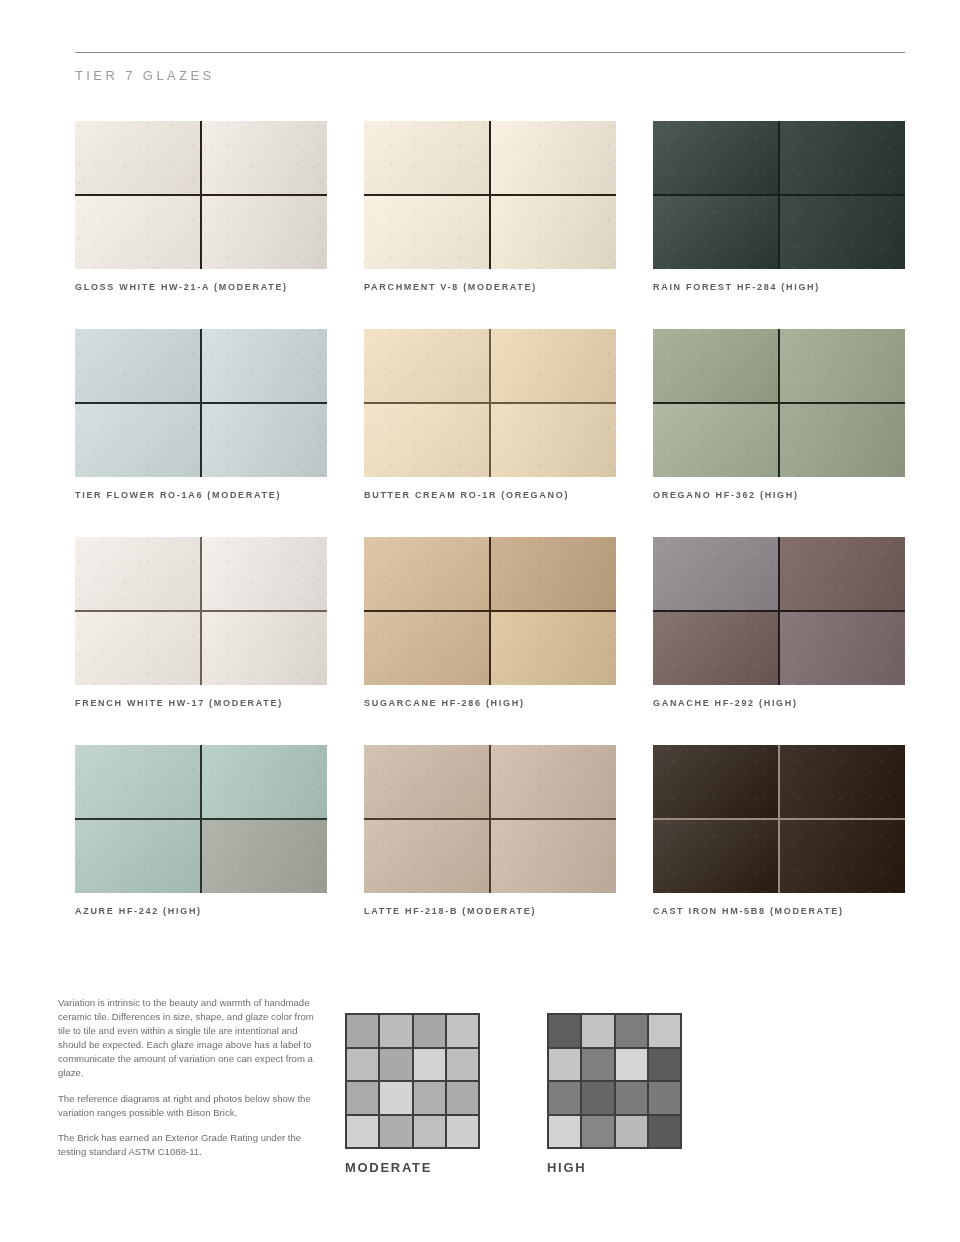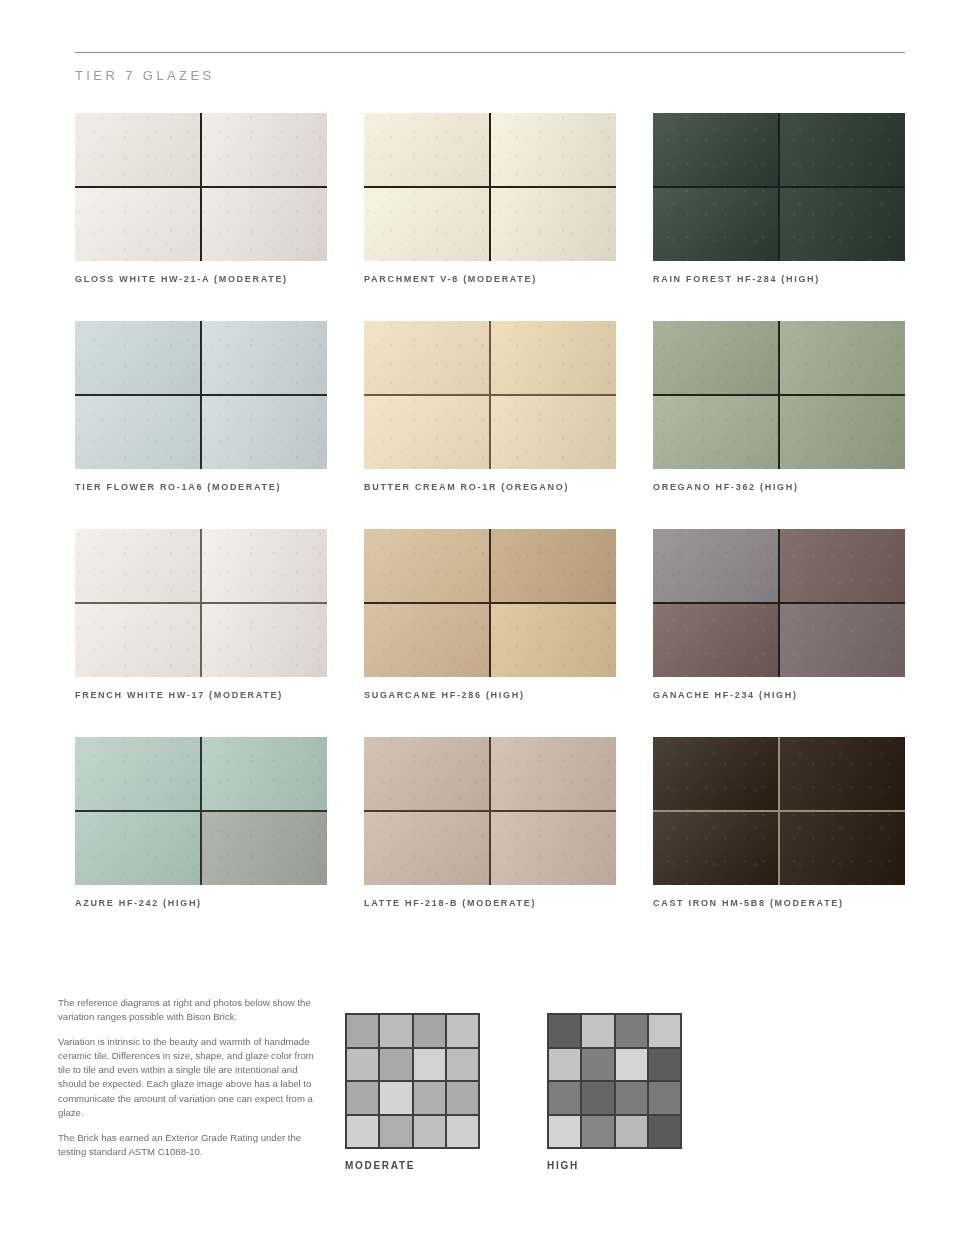--- a/index.html
+++ b/index.html
@@ -28,21 +28,21 @@
     font-size: 13px;
     letter-spacing: 3.4px;
     color: #9a9a9a;
     font-weight: 400;
     white-space: nowrap;
   }
 
   
   .glaze-grid {
     position: absolute;
-    left: 75px; top: 113px;
+    left: 75px; top: 121px;
     width: 830px;
   }
   .glaze-row { display: flex; gap: 37px; margin-bottom: 37px; }
   .glaze-cell { width: 252px; }
 
   .swatch {
     width: 252px; height: 148px;
     position: relative;
     overflow: hidden;
     display: grid;
@@ -93,21 +93,21 @@
     display: grid;
     grid-template-columns: repeat(4, 1fr);
     grid-template-rows: repeat(4, 1fr);
     gap: 2px;
     background: #3f3f3f;
     padding: 2px;
   }
   .vcell { width: 100%; height: 100%; }
   .diagram-label {
     margin-top: 11px;
-    font-size: 10px;
+    font-size: 13px;
     letter-spacing: 1.7px;
     font-weight: 700;
     color: #4a4a4a;
     white-space: nowrap;
   }
 </style>
 </head>
 <body>
 
 <div class="page">
@@ -319,21 +319,21 @@
               <div style="position: absolute; inset: 0px; opacity: 0.3; background-image: radial-gradient(circle at 17% 28%, rgba(0, 0, 0, 0.16) 0px, rgba(0, 0, 0, 0.16) 1px, transparent 1.5px), radial-gradient(circle at 63% 71%, rgba(0, 0, 0, 0.13) 0px, rgba(0, 0, 0, 0.13) 1px, transparent 1.5px), radial-gradient(circle at 81% 19%, rgba(255, 255, 255, 0.2) 0px, rgba(255, 255, 255, 0.2) 1px, transparent 1.5px), radial-gradient(circle at 38% 84%, rgba(0, 0, 0, 0.1) 0px, rgba(0, 0, 0, 0.1) 1px, transparent 1.5px), radial-gradient(circle at 50% 45%, rgba(255, 255, 255, 0.1) 0px, rgba(255, 255, 255, 0.1) 2px, transparent 3px); background-size: 23px 19px, 31px 27px, 19px 23px, 27px 31px, 41px 37px;"></div>
               <div style="position: absolute; inset: 0px; background: linear-gradient(135deg, rgba(255, 255, 255, 0.16), rgba(0, 0, 0, 0.07));"></div>
             </div>
             <div class="tile" style="background: rgb(123, 106, 108);">
               <div style="position: absolute; inset: 0px; opacity: 0.3; background-image: radial-gradient(circle at 17% 28%, rgba(0, 0, 0, 0.16) 0px, rgba(0, 0, 0, 0.16) 1px, transparent 1.5px), radial-gradient(circle at 63% 71%, rgba(0, 0, 0, 0.13) 0px, rgba(0, 0, 0, 0.13) 1px, transparent 1.5px), radial-gradient(circle at 81% 19%, rgba(255, 255, 255, 0.2) 0px, rgba(255, 255, 255, 0.2) 1px, transparent 1.5px), radial-gradient(circle at 38% 84%, rgba(0, 0, 0, 0.1) 0px, rgba(0, 0, 0, 0.1) 1px, transparent 1.5px), radial-gradient(circle at 50% 45%, rgba(255, 255, 255, 0.1) 0px, rgba(255, 255, 255, 0.1) 2px, transparent 3px); background-size: 23px 19px, 31px 27px, 19px 23px, 27px 31px, 41px 37px;"></div>
               <div style="position: absolute; inset: 0px; background: linear-gradient(115deg, rgba(255, 255, 255, 0.1), rgba(0, 0, 0, 0.1));"></div>
             </div>
             <div class="grout-v" style="background: rgb(36, 28, 28);"></div>
             <div class="grout-h" style="background: rgb(36, 28, 28);"></div>
           </div>
-          <div class="glaze-label">GANACHE   HF-234   (HIGH)</div>
+          <div class="glaze-label">GANACHE   HF-292   (HIGH)</div>
         </div>
       </div>
       <div class="glaze-row">
         <div class="glaze-cell">
           <div class="swatch" style="background: rgb(44, 51, 47);">
             <div class="tile" style="background: rgb(183, 206, 197);">
               <div style="position: absolute; inset: 0px; opacity: 0.3; background-image: radial-gradient(circle at 17% 28%, rgba(0, 0, 0, 0.16) 0px, rgba(0, 0, 0, 0.16) 1px, transparent 1.5px), radial-gradient(circle at 63% 71%, rgba(0, 0, 0, 0.13) 0px, rgba(0, 0, 0, 0.13) 1px, transparent 1.5px), radial-gradient(circle at 81% 19%, rgba(255, 255, 255, 0.2) 0px, rgba(255, 255, 255, 0.2) 1px, transparent 1.5px), radial-gradient(circle at 38% 84%, rgba(0, 0, 0, 0.1) 0px, rgba(0, 0, 0, 0.1) 1px, transparent 1.5px), radial-gradient(circle at 50% 45%, rgba(255, 255, 255, 0.1) 0px, rgba(255, 255, 255, 0.1) 2px, transparent 3px); background-size: 23px 19px, 31px 27px, 19px 23px, 27px 31px, 41px 37px;"></div>
               <div style="position: absolute; inset: 0px; background: linear-gradient(135deg, rgba(255, 255, 255, 0.16), rgba(0, 0, 0, 0.07));"></div>
             </div>
             <div class="tile" style="background: rgb(180, 204, 194);">
@@ -396,23 +396,23 @@
             </div>
             <div class="grout-v" style="background: rgb(154, 141, 126);"></div>
             <div class="grout-h" style="background: rgb(154, 141, 126);"></div>
           </div>
           <div class="glaze-label">CAST IRON   HM-5B8   (MODERATE)</div>
         </div>
       </div>
     </div>
 
   <div class="info-text" id="info-text">
+      <p>Variation is intrinsic to the beauty and warmth of handmade ceramic tile. Differences in size, shape, and glaze color from tile to tile and even within a single tile are intentional and should be expected. Each glaze image above has a label to communicate the amount of variation one can expect from a glaze.</p>
       <p>The reference diagrams at right and photos below show the variation ranges possible with Bison Brick.</p>
-      <p>Variation is intrinsic to the beauty and warmth of handmade ceramic tile. Differences in size, shape, and glaze color from tile to tile and even within a single tile are intentional and should be expected. Each glaze image above has a label to communicate the amount of variation one can expect from a glaze.</p>
-      <p>The Brick has earned an Exterior Grade Rating under the testing  standard ASTM C1088-10.</p>
+      <p>The Brick has earned an Exterior Grade Rating under the testing  standard ASTM C1088-11.</p>
     </div>
 
   <div class="diagrams" id="diagrams">
       <div class="diagram-block">
         <div class="vgrid">
           <div class="vcell" style="background: rgb(168, 168, 168);"></div>
           <div class="vcell" style="background: rgb(188, 188, 188);"></div>
           <div class="vcell" style="background: rgb(166, 166, 166);"></div>
           <div class="vcell" style="background: rgb(194, 194, 194);"></div>
           <div class="vcell" style="background: rgb(190, 190, 190);"></div>

